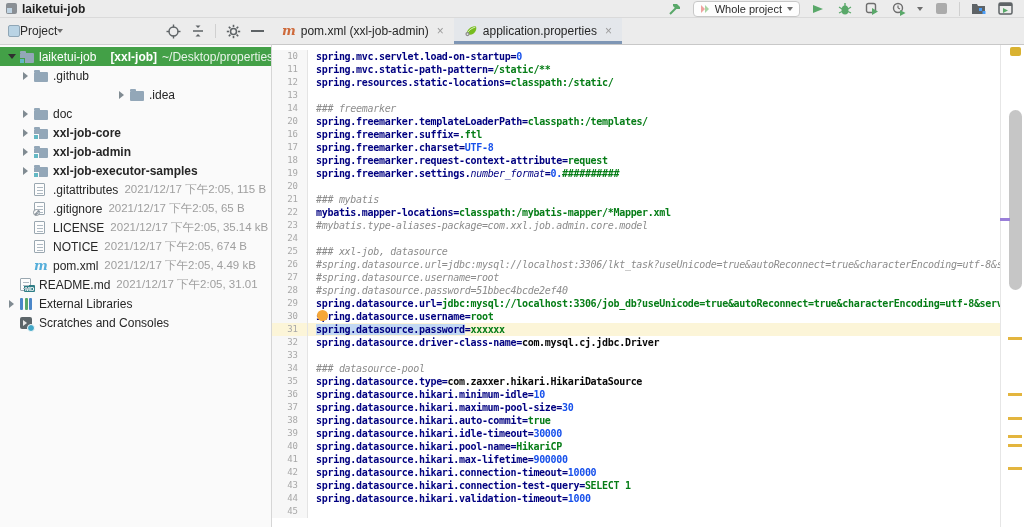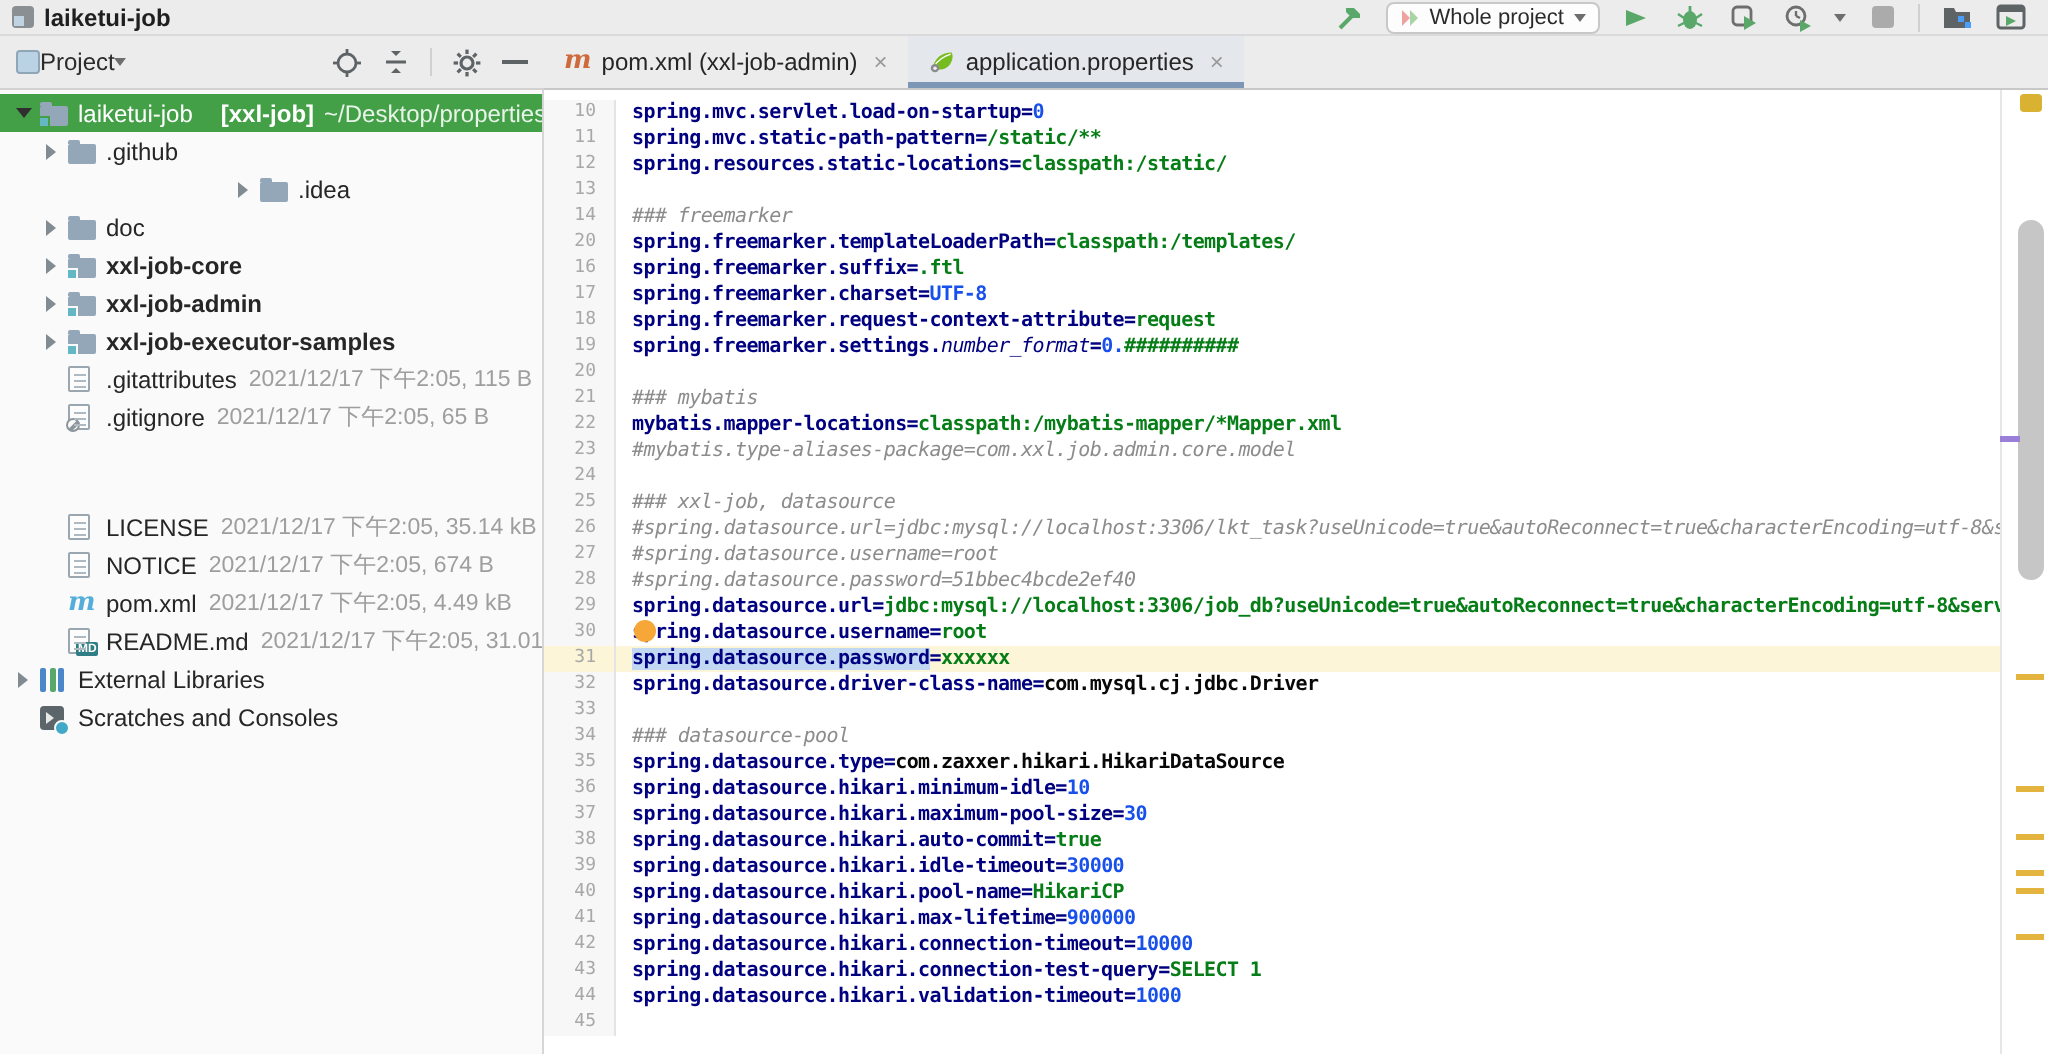--- a/index.html
+++ b/index.html
@@ -311,21 +311,21 @@
     <div class="trow" style="padding-left: 18px;">
       <span class="arrbox"></span>
       <span class="icbox">
         <span class="ic-file">
           <span class="ign-badge"></span>
         </span>
       </span>
       <span class="nm">.gitignore</span>
       <span class="meta">2021/12/17 下午2:05, 65 B</span>
     </div>
-    <div class="trow" style="padding-left: 18px; margin-top: 36px;">
+    <div class="trow" style="padding-left: 18px;">
       <span class="arrbox"></span>
       <span class="icbox">
         <span class="ic-file"></span>
       </span>
       <span class="nm">LICENSE</span>
       <span class="meta">2021/12/17 下午2:05, 35.14 kB</span>
     </div>
     <div class="trow" style="padding-left: 18px;">
       <span class="arrbox"></span>
       <span class="icbox">
@@ -335,21 +335,21 @@
       <span class="meta">2021/12/17 下午2:05, 674 B</span>
     </div>
     <div class="trow" style="padding-left: 18px;">
       <span class="arrbox"></span>
       <span class="icbox">
         <span class="ic-maven maven-tree">m</span>
       </span>
       <span class="nm">pom.xml</span>
       <span class="meta">2021/12/17 下午2:05, 4.49 kB</span>
     </div>
-    <div class="trow" style="padding-left: 18px;">
+    <div class="trow" style="padding-left: 4px;">
       <span class="arrbox"></span>
       <span class="icbox">
         <span class="ic-file">
           <span class="md-badge">MD</span>
         </span>
       </span>
       <span class="nm">README.md</span>
       <span class="meta">2021/12/17 下午2:05, 31.01</span>
     </div>
     <div class="trow" style="padding-left: 4px;">

